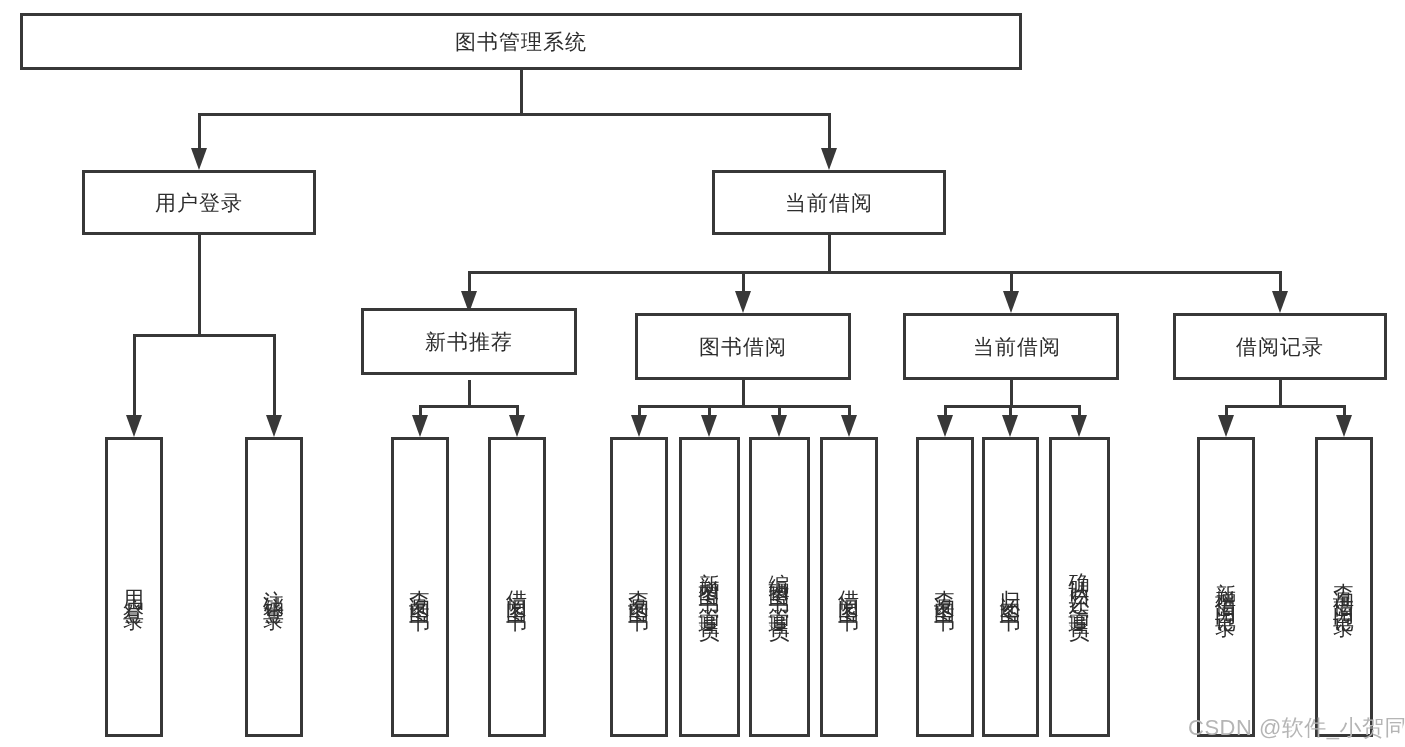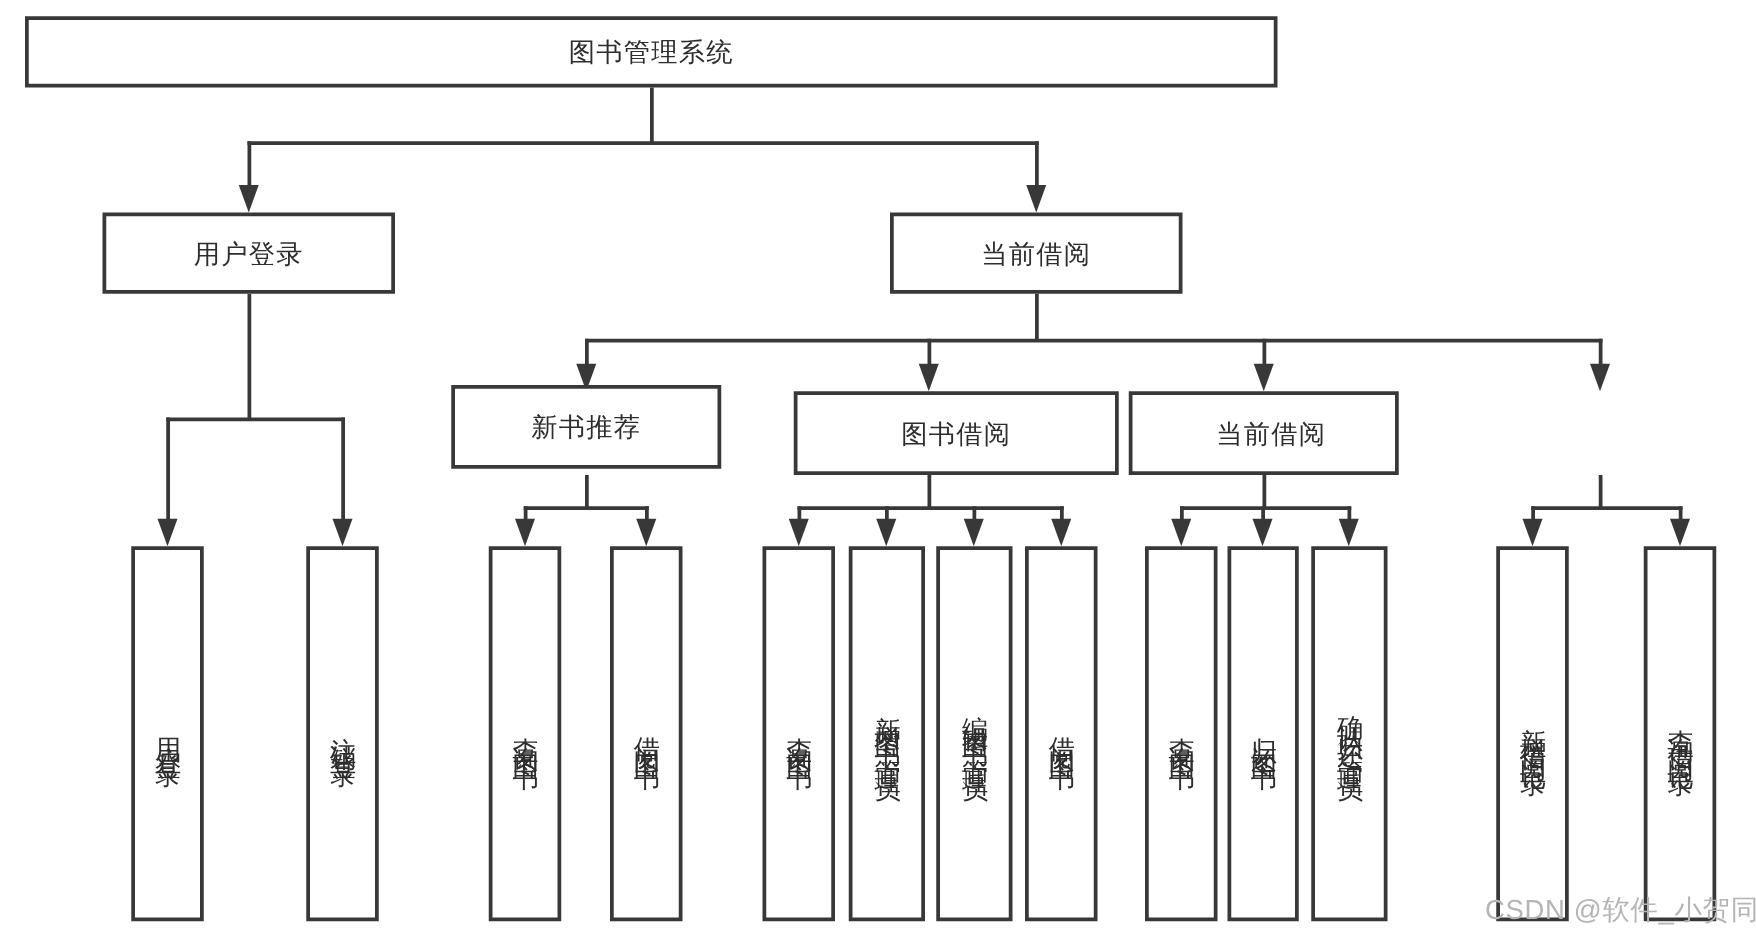--- a/index.html
+++ b/index.html
@@ -3,20 +3,21 @@
 <meta charset="utf-8">
 <style>
   html, body { margin: 0; padding: 0; background: #ffffff; }
   #canvas {
     position: relative;
     width: 1405px;
     height: 747px;
     background: #ffffff;
     font-family: "Liberation Sans", "DejaVu Sans", sans-serif;
     overflow: hidden;
+    border-radius: 31px;
   }
   .box {
     position: absolute;
     box-sizing: border-box;
     background: #ffffff;
     border: 3px solid #383838;
     display: flex;
     align-items: center;
     justify-content: center;
     color: #2d2d2d;
@@ -66,28 +67,31 @@
   </div>
 
   <div class="box" style="left:712px; top:170px; width:234px; height:65px;">
     <span class="lbl">当前借阅</span>
   </div>
 
   <div class="box" style="left:361px; top:308px; width:216px; height:67px;">
     <span class="lbl">新书推荐</span>
   </div>
 
-  <div class="box" style="left:635px; top:313px; width:260px; height:67px;">
+  <div class="box" style="left:635px; top:313px; width:216px; height:67px;">
     <span class="lbl">图书借阅</span>
   </div>
 
   <div class="box" style="left:903px; top:313px; width:216px; height:67px;padding-left:12px;">
     <span class="lbl">当前借阅</span>
   </div>
 
+  <div class="box" style="left:1173px; top:313px; width:214px; height:67px;">
+    <span class="lbl">借阅记录</span>
+  </div>
 
   <div class="box leaf" style="left:105px; top:437px; width:58px; height:300px;">
     <span class="lbl">用户登录</span>
   </div>
   <div class="box leaf" style="left:245px; top:437px; width:58px; height:300px;">
     <span class="lbl">注销登录</span>
   </div>
 
   <div class="box leaf" style="left:391px; top:437px; width:58px; height:300px;">
     <span class="lbl">查询图书</span>

